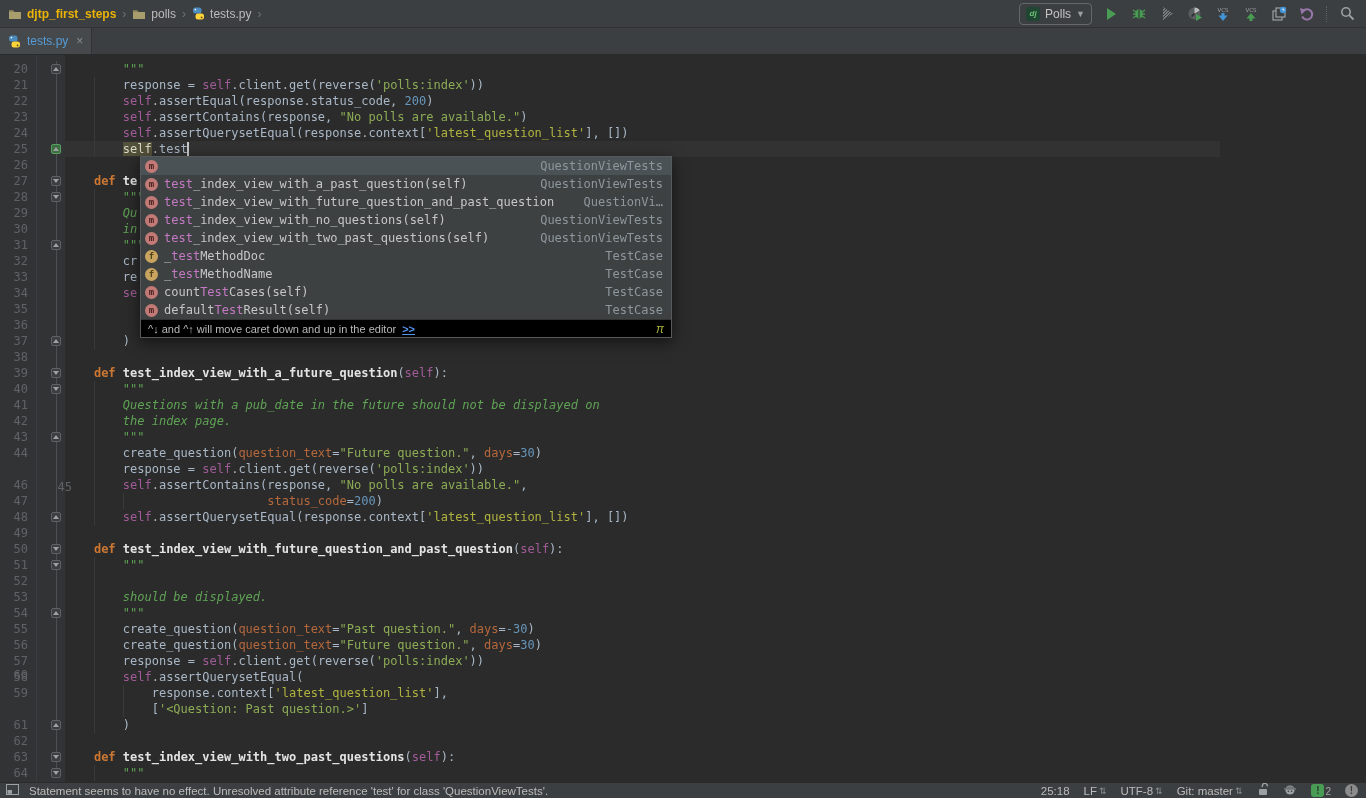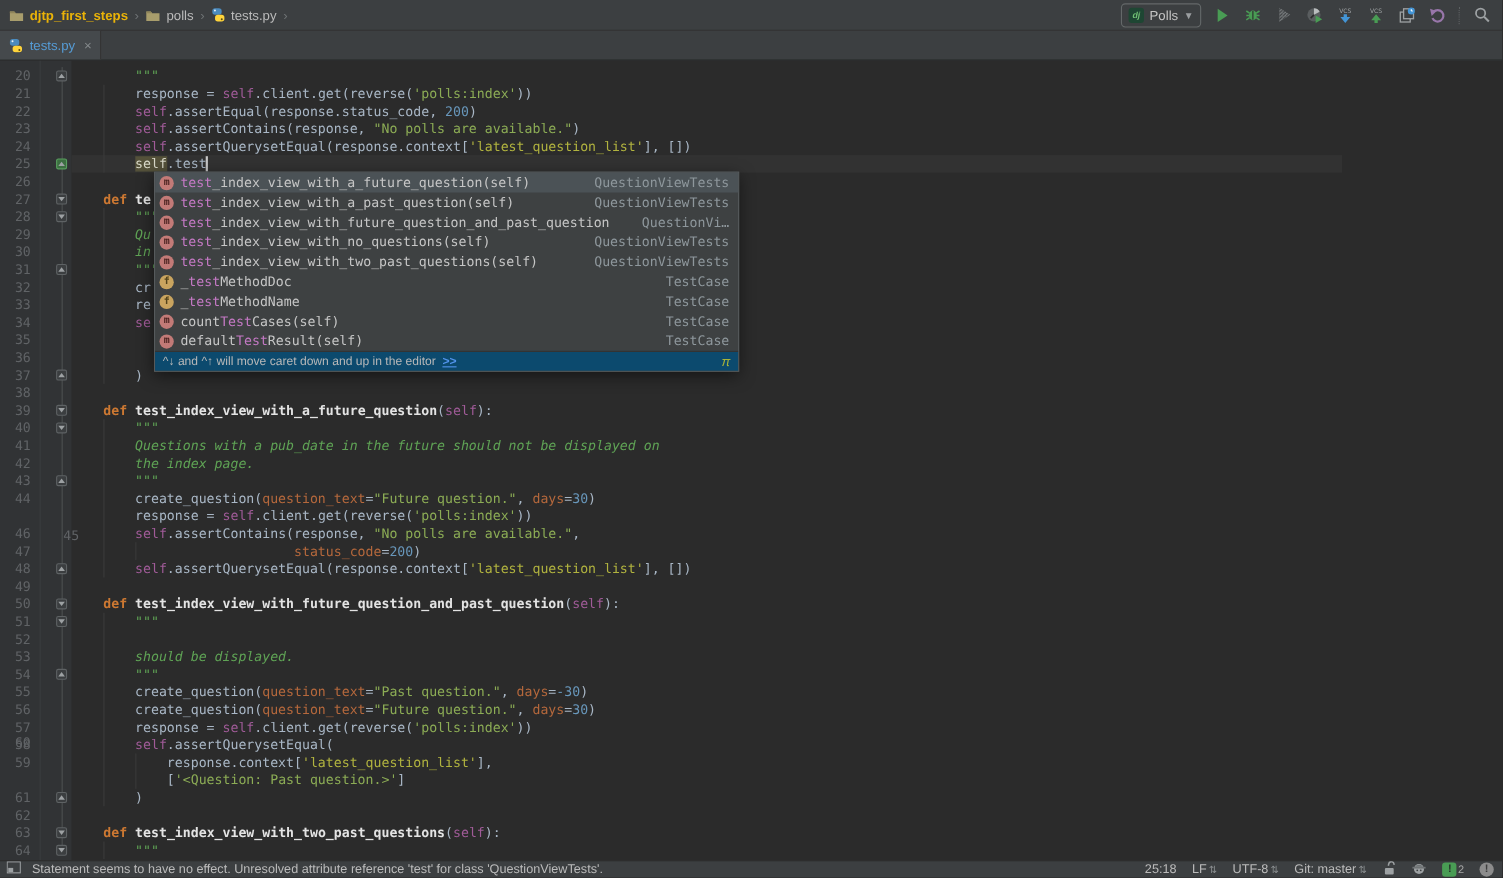--- a/index.html
+++ b/index.html
@@ -63,21 +63,21 @@
   .prow{height:18px;display:flex;align-items:center;gap:6px;padding:0 8px 0 4px;
         font-family:"DejaVu Sans Mono",monospace;font-size:12px;color:#c6c6c6;cursor:pointer;}
   .prow.sel{background:#4b5256;}
   .pbadge{flex:0 0 13px;width:13px;height:13px;border-radius:50%;display:flex;align-items:center;
           justify-content:center;font-size:9px;font-weight:bold;font-family:"DejaVu Sans Mono",monospace;}
   .pbadge.m{background:#c27a77;color:#4c2321;}
   .pbadge.f{background:#c9a45f;color:#53431a;}
   .pmatch{color:#c479c4;}
   .pspacer{flex:1;}
   .ptype{color:#8e979c;}
-  .pfooter{height:17px;background:#0c4a6e;border-top:1px solid #333;display:flex;align-items:center;
+  .pfooter{height:17px;background:#000000;border-top:1px solid #333;display:flex;align-items:center;
            gap:6px;padding:0 7px;font-size:11px;color:#b8b8b8;}
   .pfooter-link{color:#5394ec;text-decoration:underline;font-weight:bold;cursor:pointer;}
   .pfooter-pi{margin-left:auto;color:#a8b339;font-style:italic;font-size:12px;cursor:pointer;}
 
   
   .sb-thumb{position:absolute;left:1351px;top:146px;width:11px;height:284px;border-radius:6px;
             background:rgba(95,99,101,.85);cursor:pointer;}
   .stripe{position:absolute;left:1352px;width:13px;height:2px;background:#bca02c;cursor:pointer;}
   .vcs-mark{position:absolute;left:1345px;width:3px;height:9px;background:#499c54;}
   .pause-ind{position:absolute;left:1348px;top:8px;display:flex;gap:2px;cursor:pointer;}
@@ -383,21 +383,20 @@
         <div class="cline" style="top: 662px;"><span class="tk-p">        )</span></div>
         <div class="cline" style="top: 678px;"></div>
         <div class="cline" style="top: 694px;"><span class="tk-p">    </span><span class="tk-kw">def</span><span class="tk-p"> </span><span class="tk-fn">test_index_view_with_two_past_questions</span><span class="tk-p">(</span><span class="tk-slf">self</span><span class="tk-p">):</span></div>
         <div class="cline" style="top: 710px;"><span class="tk-p">        </span><span class="tk-doc">"""</span></div>
       </div>
 
     <div class="popup">
       <div>
           <div class="prow sel">
             <span class="pbadge m">m</span>
-            <span><span class="pmatch">test</span><span>_index_view_with_a_future_question(self)</span></span>
             <span class="pspacer"></span>
             <span class="ptype">QuestionViewTests</span>
           </div>
           <div class="prow">
             <span class="pbadge m">m</span>
             <span><span class="pmatch">test</span><span>_index_view_with_a_past_question(self)</span></span>
             <span class="pspacer"></span>
             <span class="ptype">QuestionViewTests</span>
           </div>
           <div class="prow">

